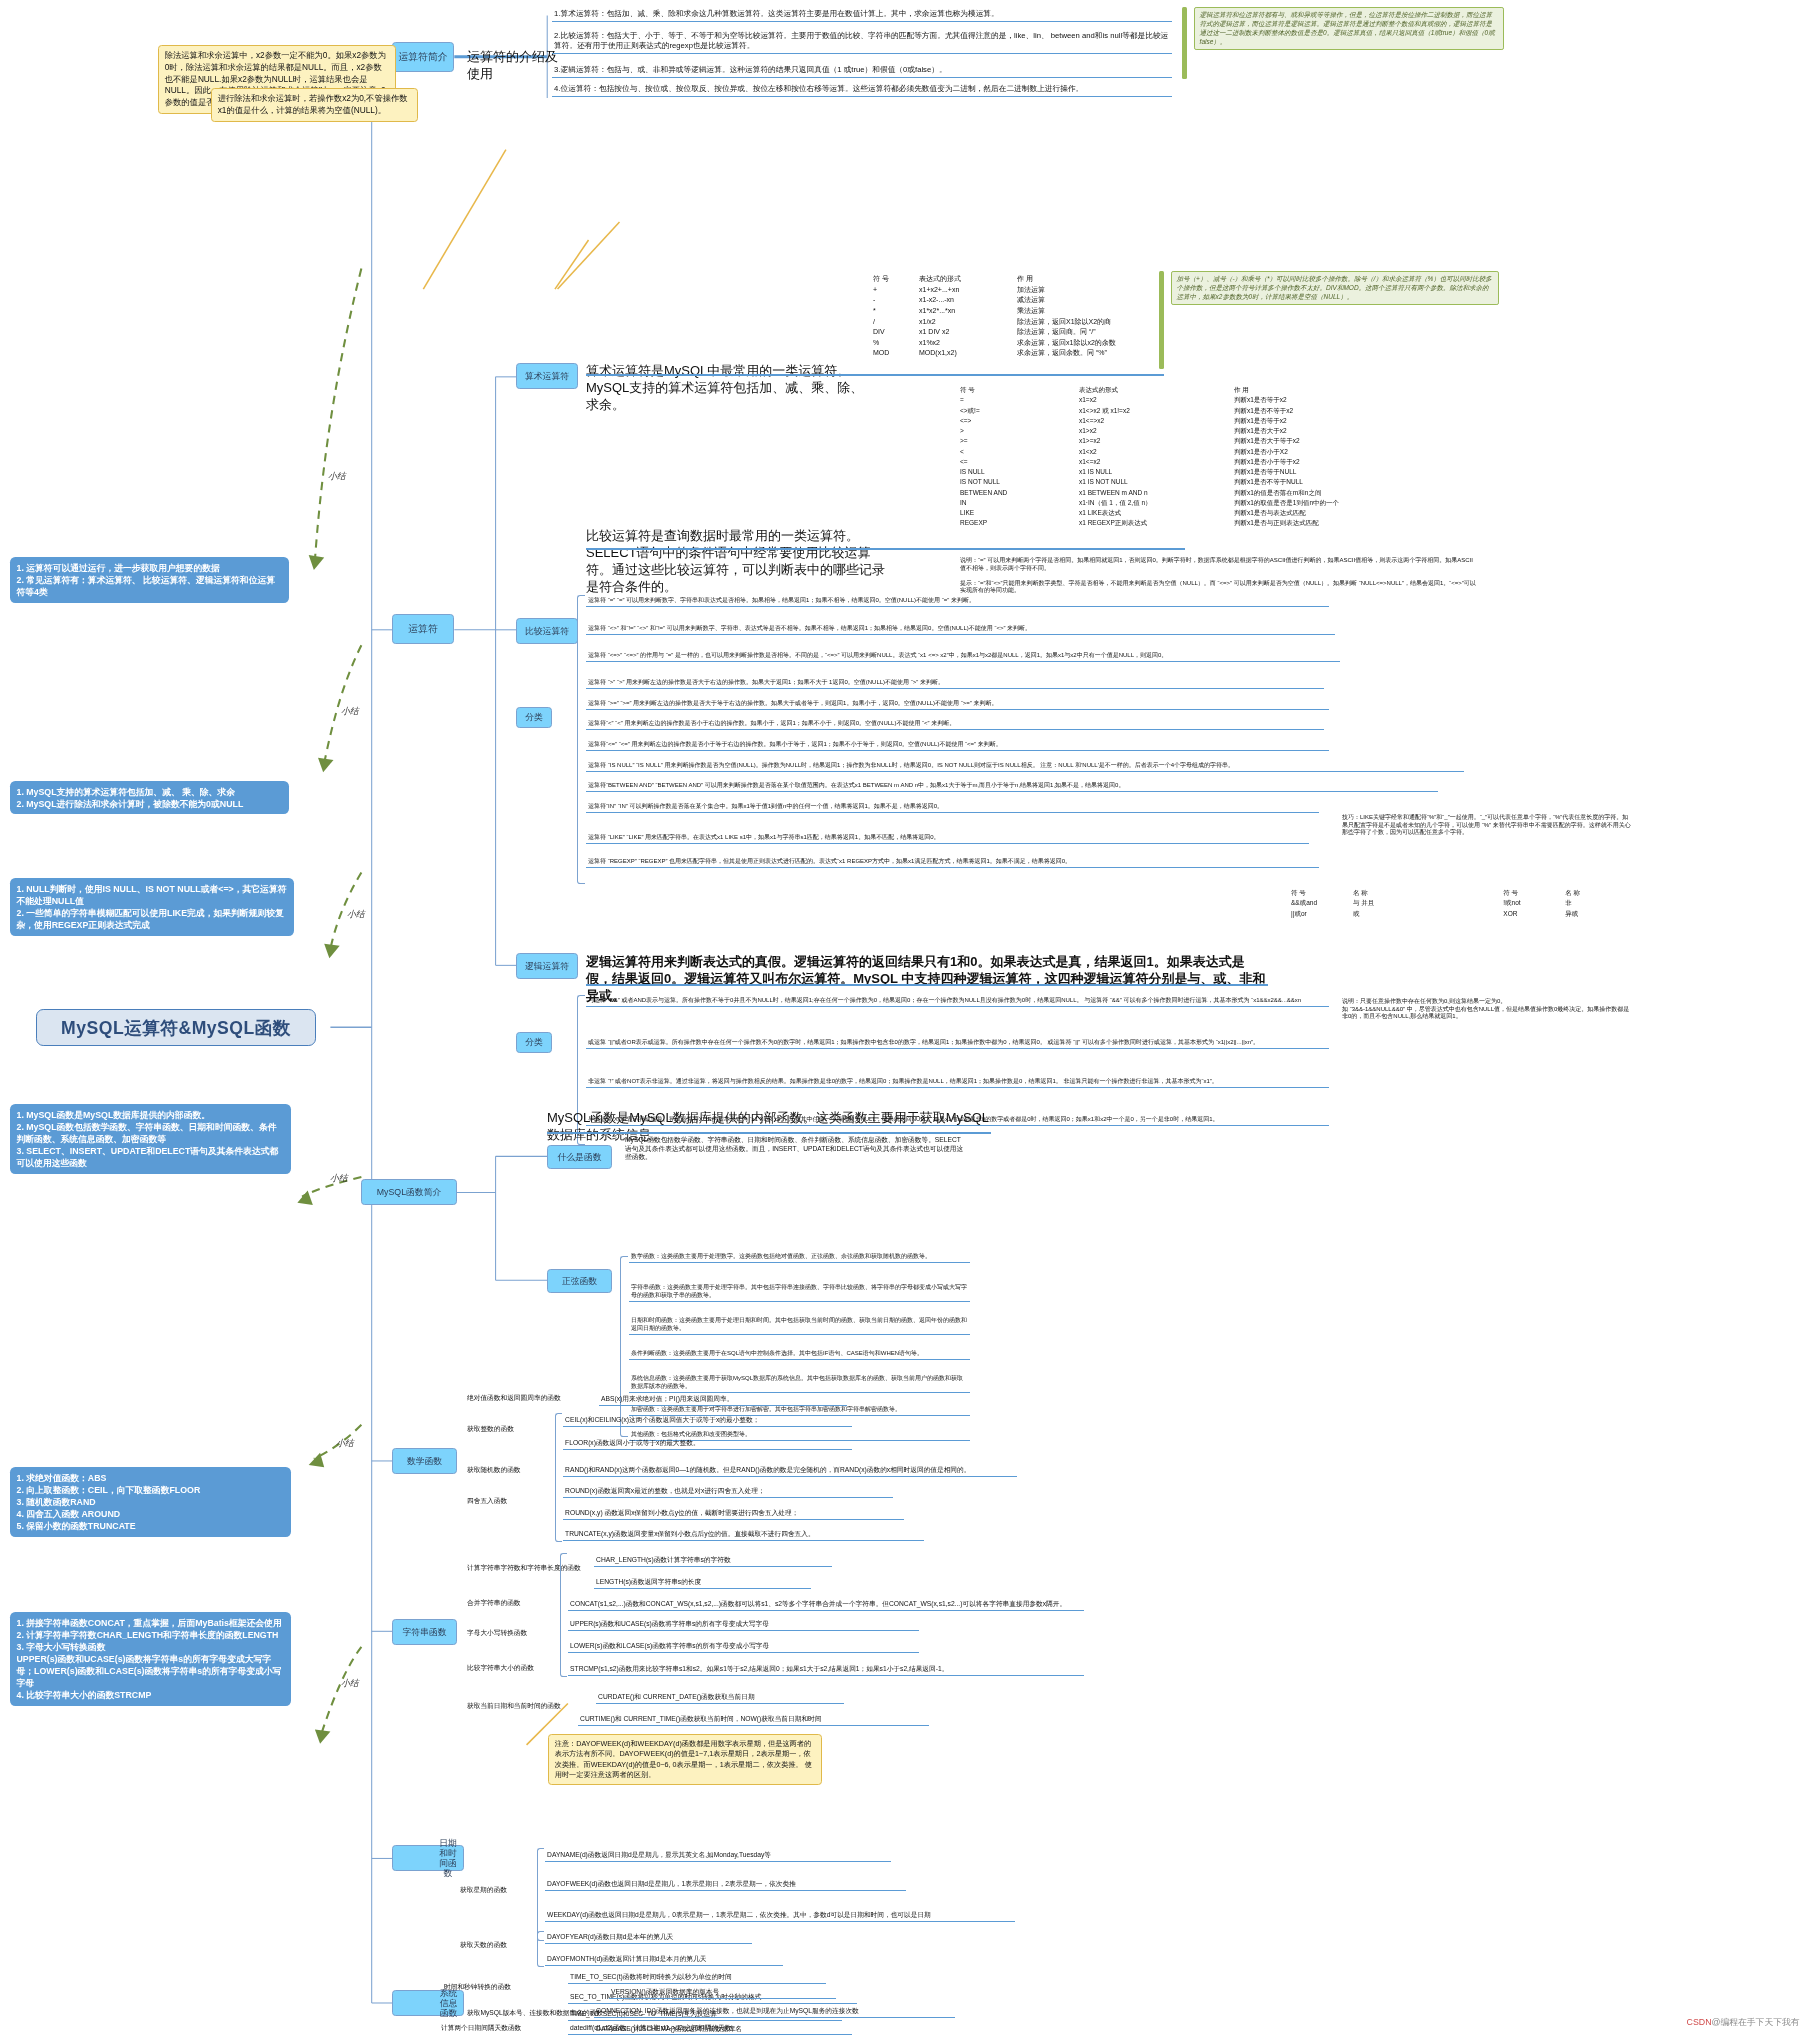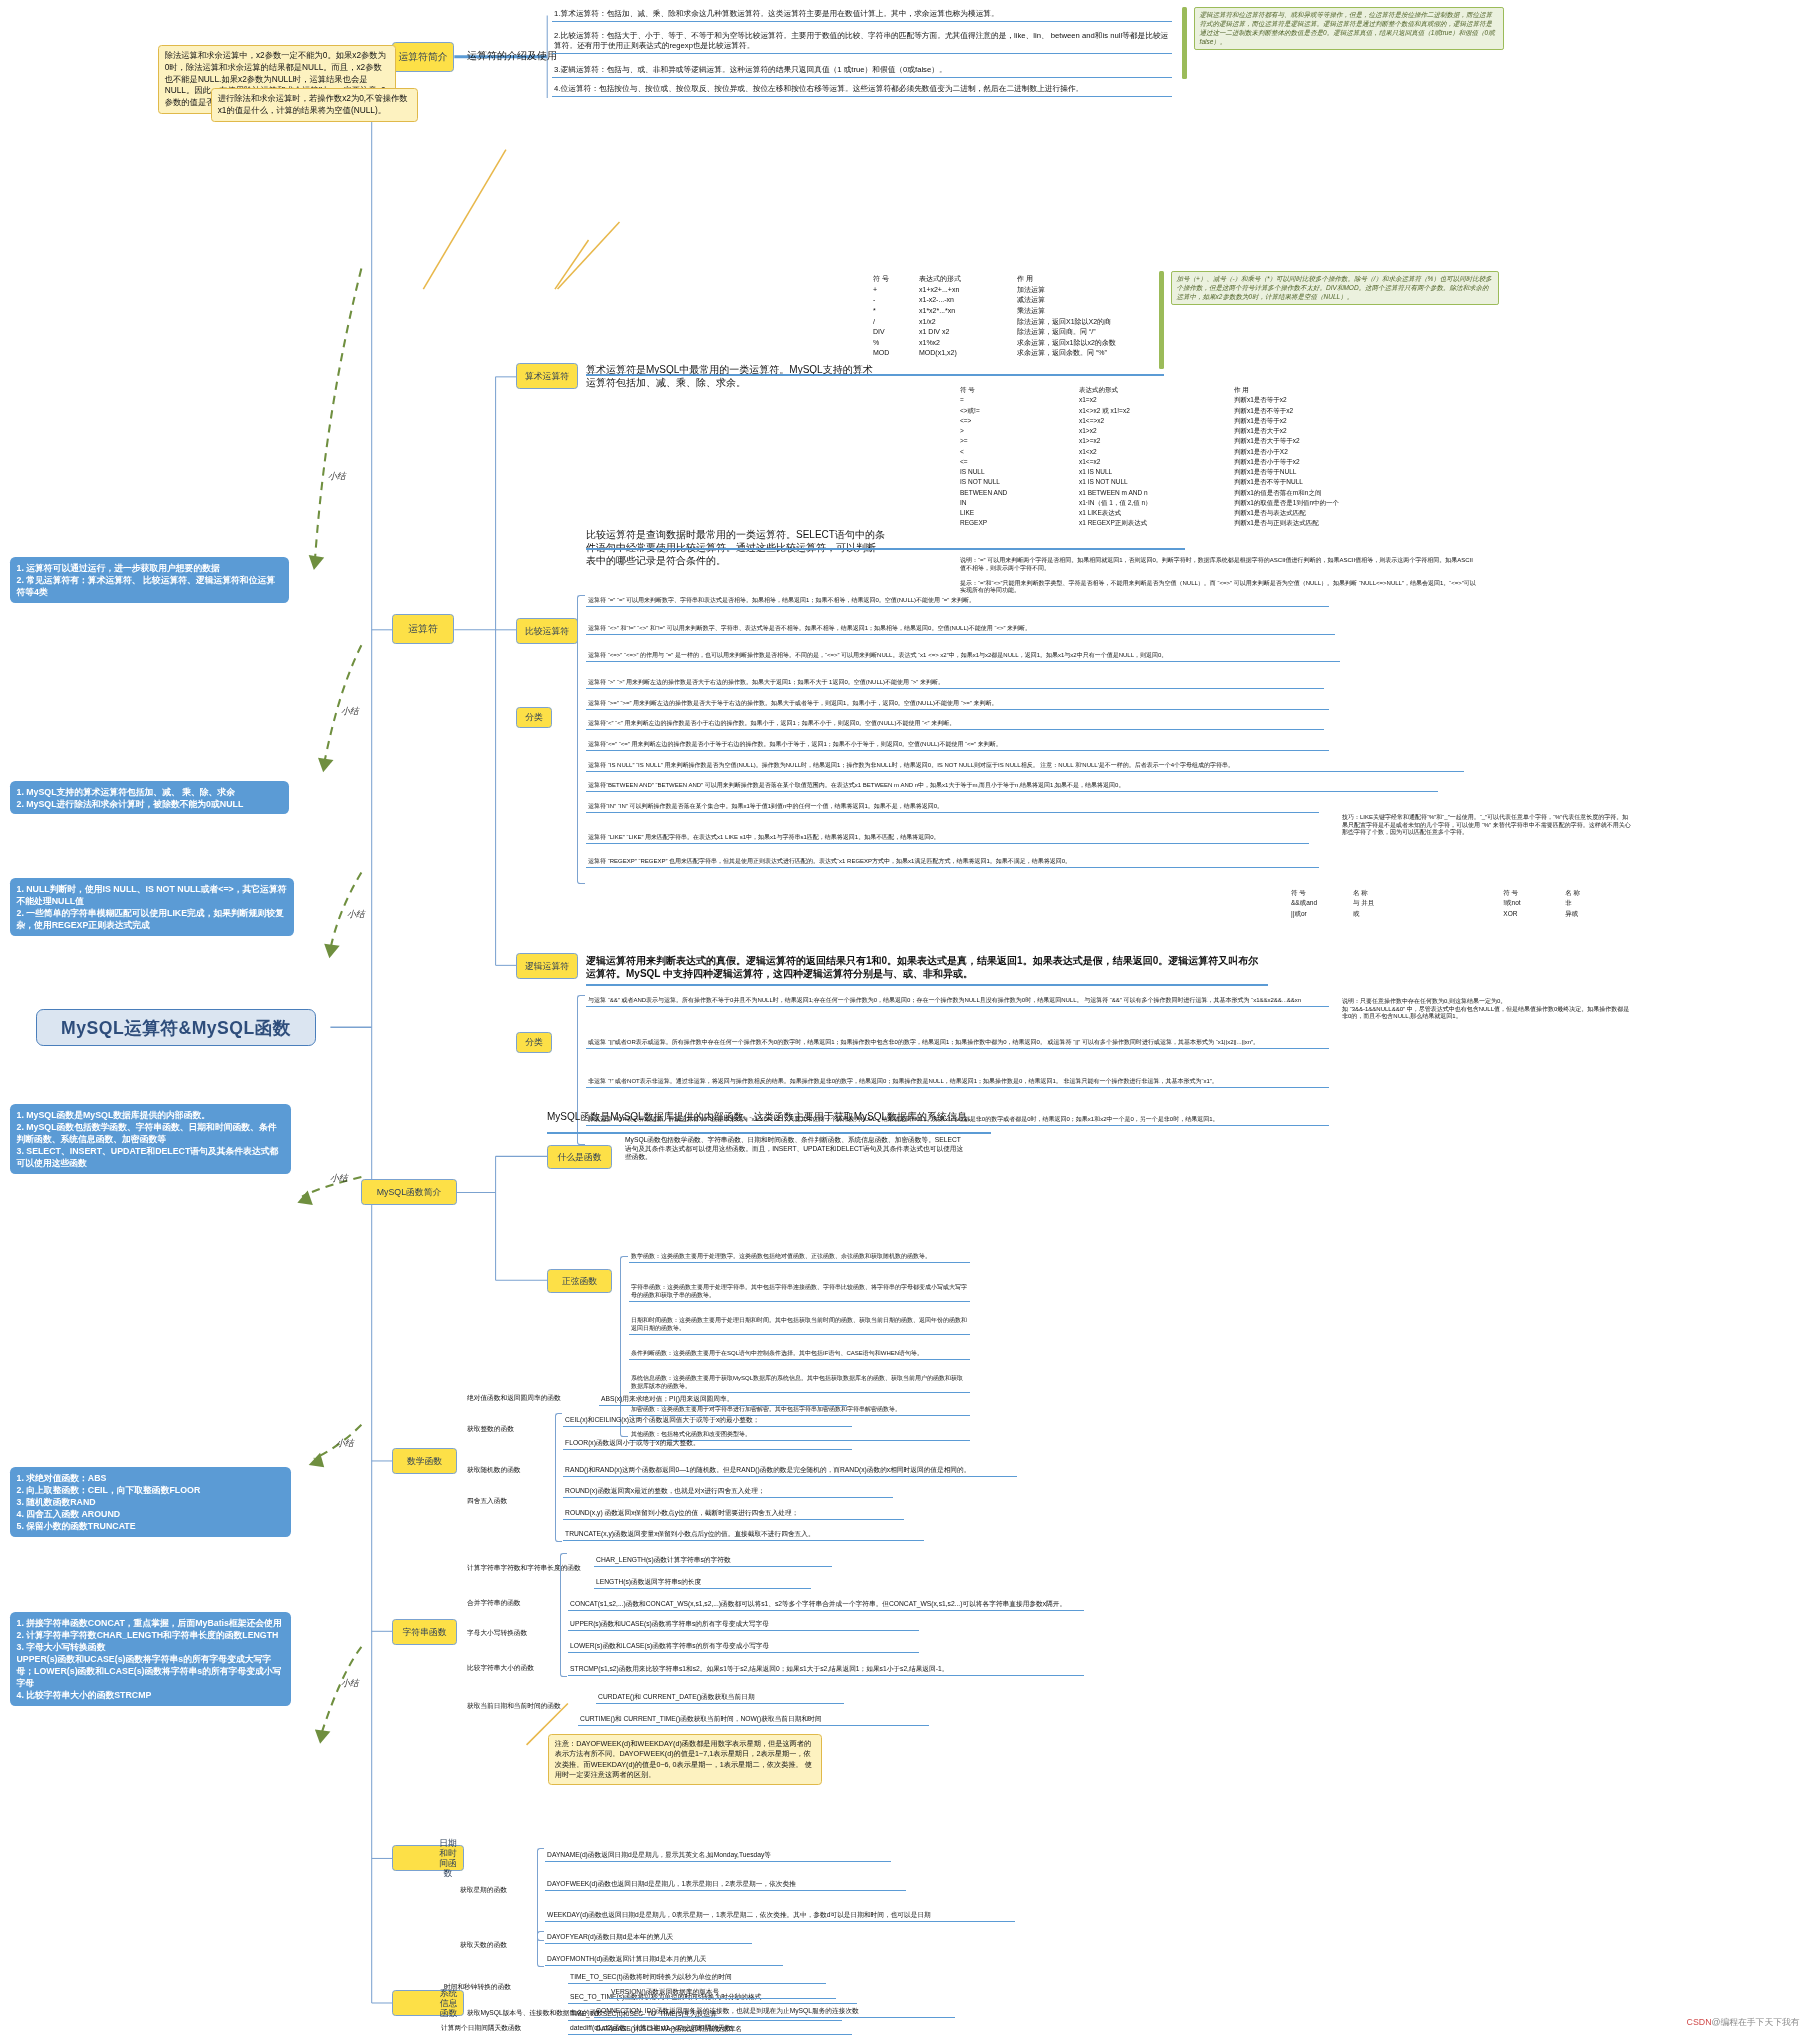--- a/index.html
+++ b/index.html
@@ -13,39 +13,39 @@
   
   .root{
     background:#dbe5f1;border:1.5px solid #4a7ebb;border-radius:7.2px;
     color:#2e4d7b;font-weight:bold;font-size:17.6px;
     display:flex;align-items:center;justify-content:center;text-align:center;
     letter-spacing:0.5px;
   }
 
   
   .topic{
-    background:#fde047;border:1px solid #7ba2d0;border-radius:3.6px;
+    background:#7dd3fc;border:1px solid #7ba2d0;border-radius:3.6px;
     color:#2c3e57;font-size:9.8px;
     display:flex;align-items:center;justify-content:center;text-align:center;
     padding:2.1px 3.1px;line-height:1.15;
   }
   .topic.sm{font-size:8.8px;}
 
   
   .leaf{
     font-size:7.7px;line-height:1.3;color:#111;
     border-bottom:1.5px solid #5b9bd5;
     padding:1px 2.1px 1.5px 2.1px;
     white-space:normal;
   }
   .leaf.tiny{font-size:6.7px;}
   .leaf.xtiny{font-size:6px;line-height:1.25;}
 
   
-  .plain{font-size:10px;line-height:1.3;color:#111;}
+  .plain{font-size:13px;line-height:1.3;color:#111;}
   .plain.tiny{font-size:6.7px;}
   .plain.xtiny{font-size:6px;line-height:1.25;}
 
   
   .summary{
     background:#5b9bd5;border-radius:5.2px;color:#fff;font-weight:bold;
     font-size:8.8px;line-height:1.38;padding:4.6px 6.2px;white-space:pre-line;
   }
 
   

